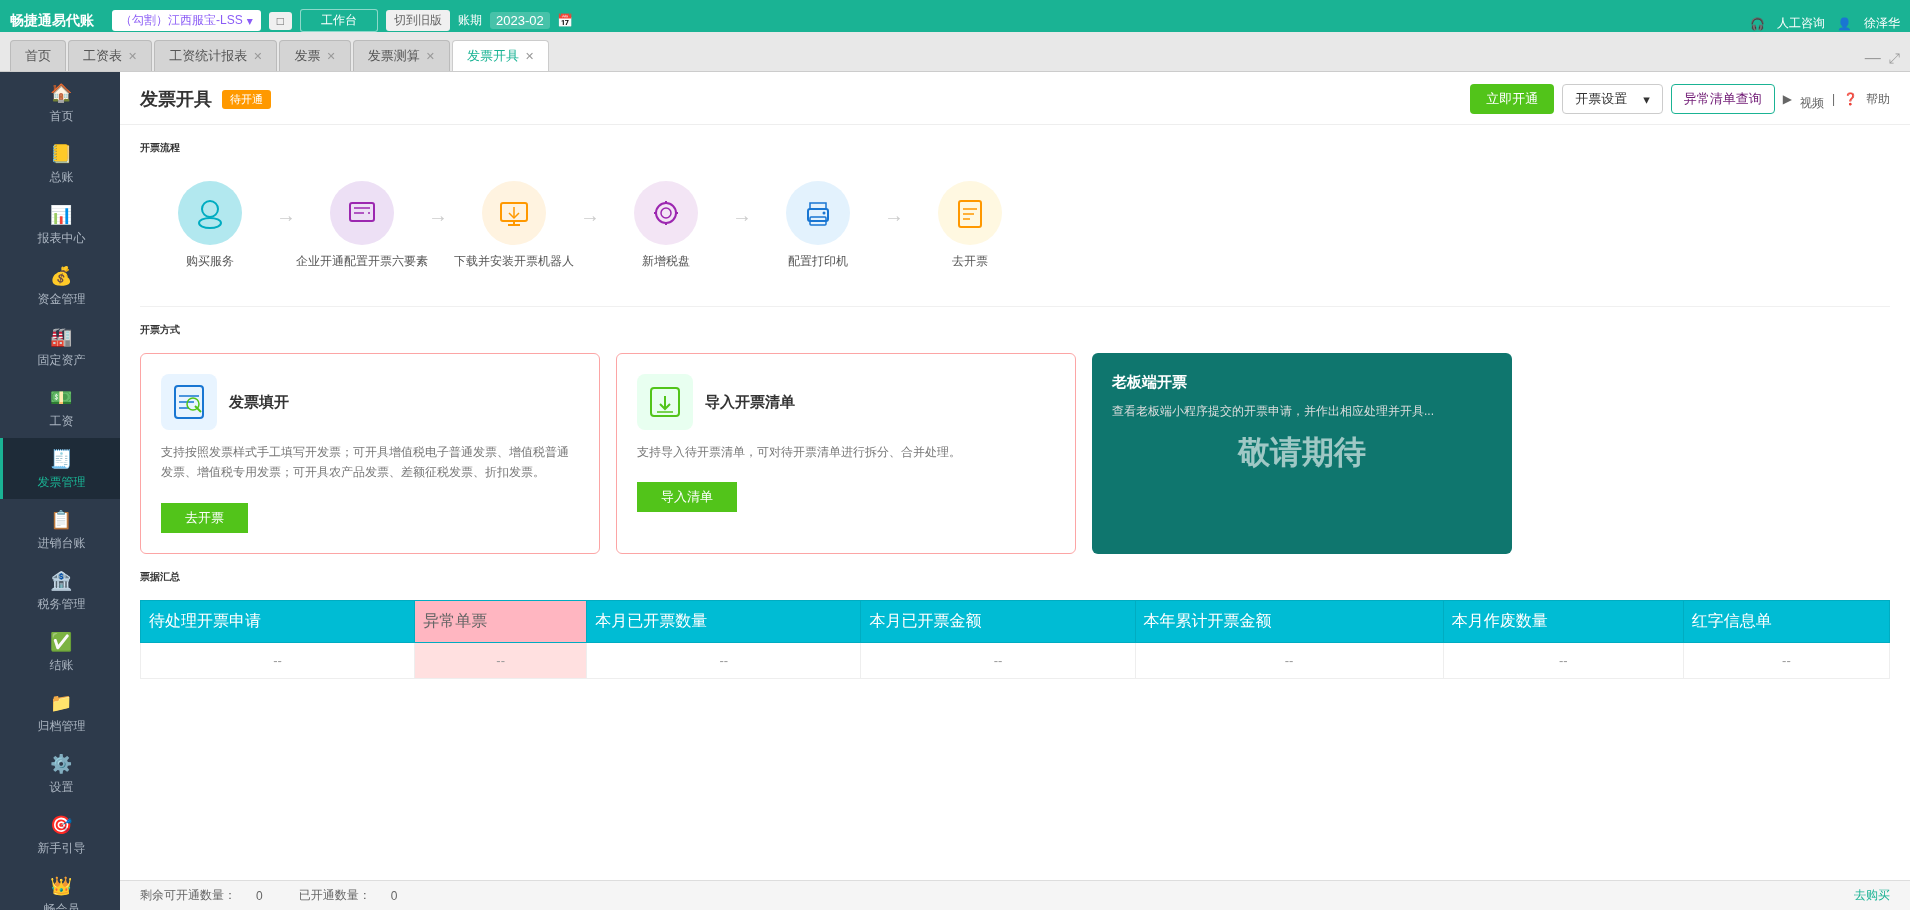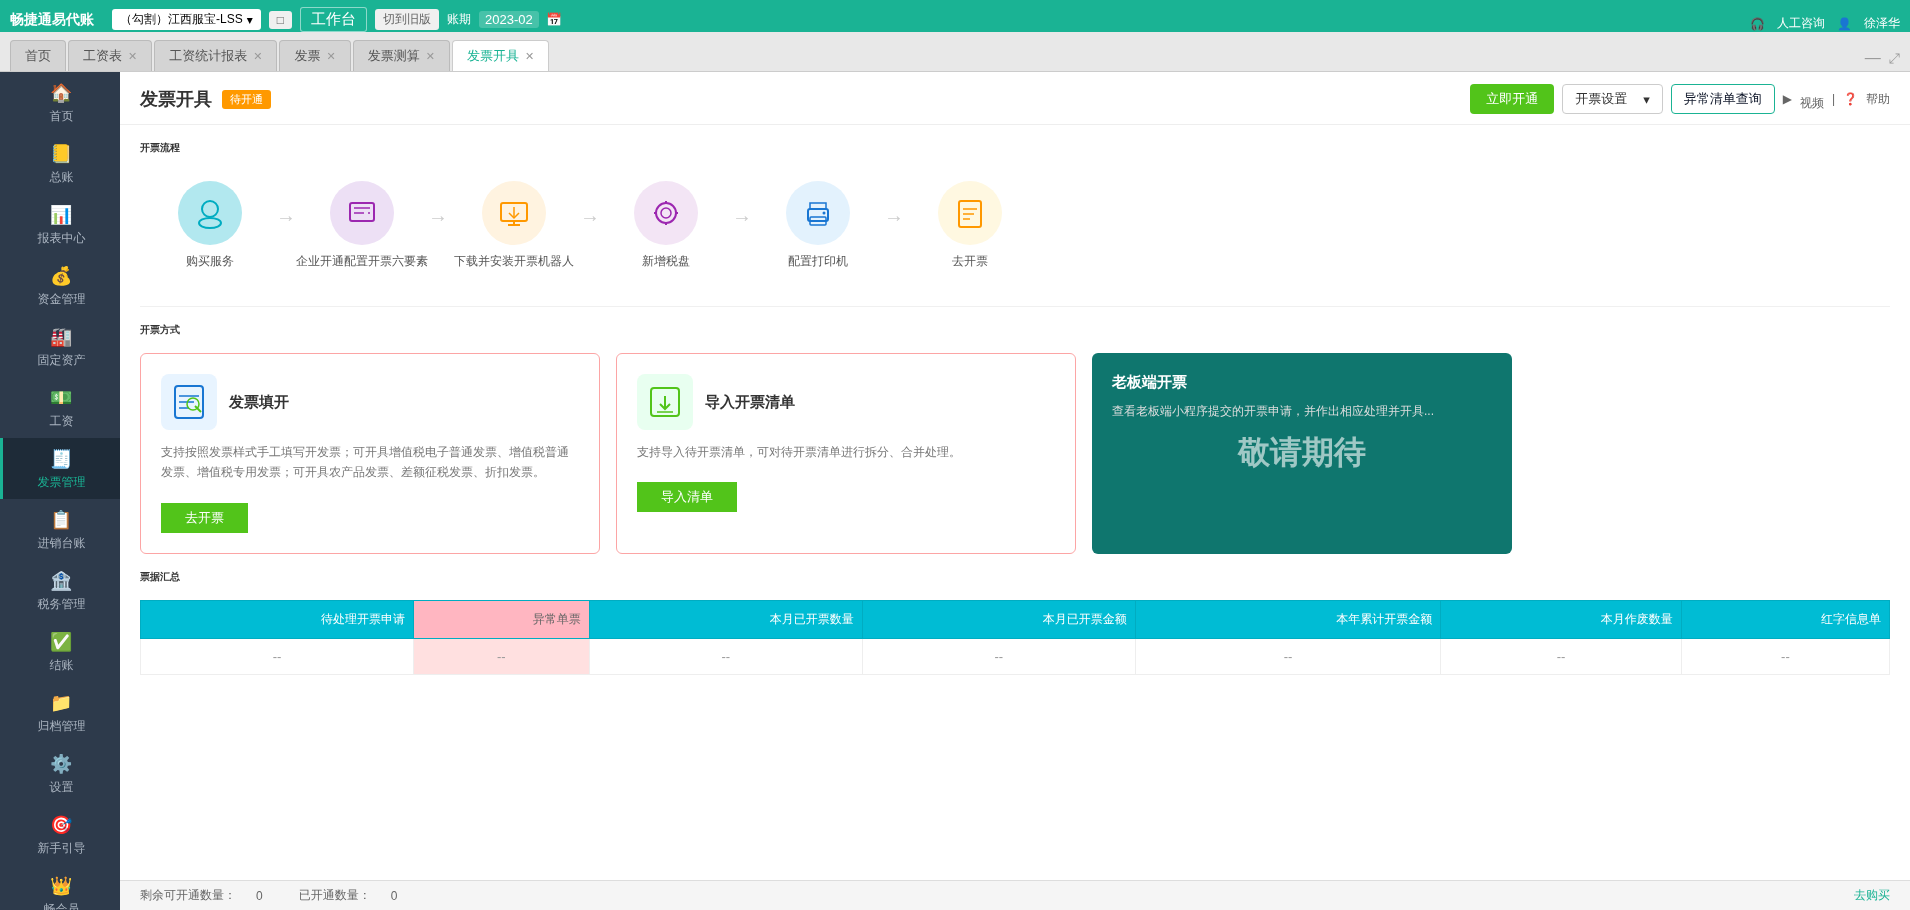--- a/index.html
+++ b/index.html
@@ -10,30 +10,30 @@
       height: 32px;
       background: #1ab394;
       display: flex;
       align-items: flex-end;
       padding: 0 10px;
       justify-content: space-between;
     }
     .top-bar-left { display: flex; align-items: center; gap: 8px; color: white; font-size: 13px; }
     .top-bar-logo { color: white; font-weight: bold; font-size: 14px; margin-right: 10px; }
     .top-bar-company {
-      background: white; color: #000000; padding: 2px 8px; border-radius: 3px;
+      background: white; color: #8b5cf6; padding: 2px 8px; border-radius: 3px;
       font-size: 12px; display: flex; align-items: center; gap: 4px; min-width: 140px;
     }
     .top-bar-btn {
       background: #f0f0f0; color: #666; border: none; padding: 2px 8px; border-radius: 3px;
       font-size: 12px; cursor: pointer;
     }
     .top-bar-btn-green {
       background: #1ab394; color: white; border: 1px solid rgba(255,255,255,0.5);
-      padding: 2px 10px; border-radius: 3px; font-size: 15px; cursor: pointer;
+      padding: 2px 20px; border-radius: 3px; font-size: 12px; cursor: pointer;
     }
     .top-bar-right { display: flex; align-items: center; gap: 12px; color: white; font-size: 12px; }
     .period-badge { background: rgba(255,255,255,0.2); padding: 1px 6px; border-radius: 3px; }
 
     
     .tab-bar {
       height: 40px;
       background: #e8e8e8;
       display: flex;
       align-items: flex-end;
@@ -115,21 +115,21 @@
     .btn-primary {
       background: #52c41a; color: white; border: none;
       padding: 6px 16px; border-radius: 4px; font-size: 13px; cursor: pointer;
     }
     .btn-outline {
       background: white; color: #333; border: 1px solid #ccc;
       padding: 5px 12px; border-radius: 4px; font-size: 13px; cursor: pointer;
       display: flex; align-items: center; gap: 16px;
     }
     .btn-outline-teal {
-      background: white; color: #0f172a; border: 1px solid #1ab394;
+      background: white; color: #701a75; border: 1px solid #1ab394;
       padding: 5px 12px; border-radius: 4px; font-size: 13px; cursor: pointer;
     }
     .help-area { display: flex; align-items: center; gap: 8px; color: #666; font-size: 12px; }
 
     
     .section { padding: 16px 20px; }
     .section-title { font-size: 10px; font-weight: 600; color: #333; margin-bottom: 16px; }
 
     
     .flow-steps {
@@ -178,22 +178,22 @@
     .method-card-old-title { font-size: 15px; font-weight: 600; margin-bottom: 10px; }
     .method-card-old-desc { font-size: 12px; color: #ddd; line-height: 1.6; margin-bottom: auto; }
     .coming-soon {
       position: absolute; top: 50%; left: 50%; transform: translate(-50%, -50%);
       font-size: 32px; font-weight: bold; color: rgba(255,255,255,0.6);
     }
 
     
     .summary-table { width: 100%; border-collapse: collapse; }
     .summary-table th {
-      background: #00bcd4; color: white; text-align: right;
-      padding: 10px 8px; font-size: 12px; font-weight: normal;
+      background: #00bcd4; color: white; text-align: left;
+      padding: 10px 8px; font-size: 16px; font-weight: normal;
       border: 1px solid #00acc1;
     }
     .summary-table th.pink { background: #ffb6c1; color: #666; }
     .summary-table td {
       text-align: center; padding: 10px 8px; font-size: 13px;
       color: #999; border: 1px solid #eee;
       background: white;
     }
     .summary-table td.pink-bg { background: #ffe0e0; }
 

